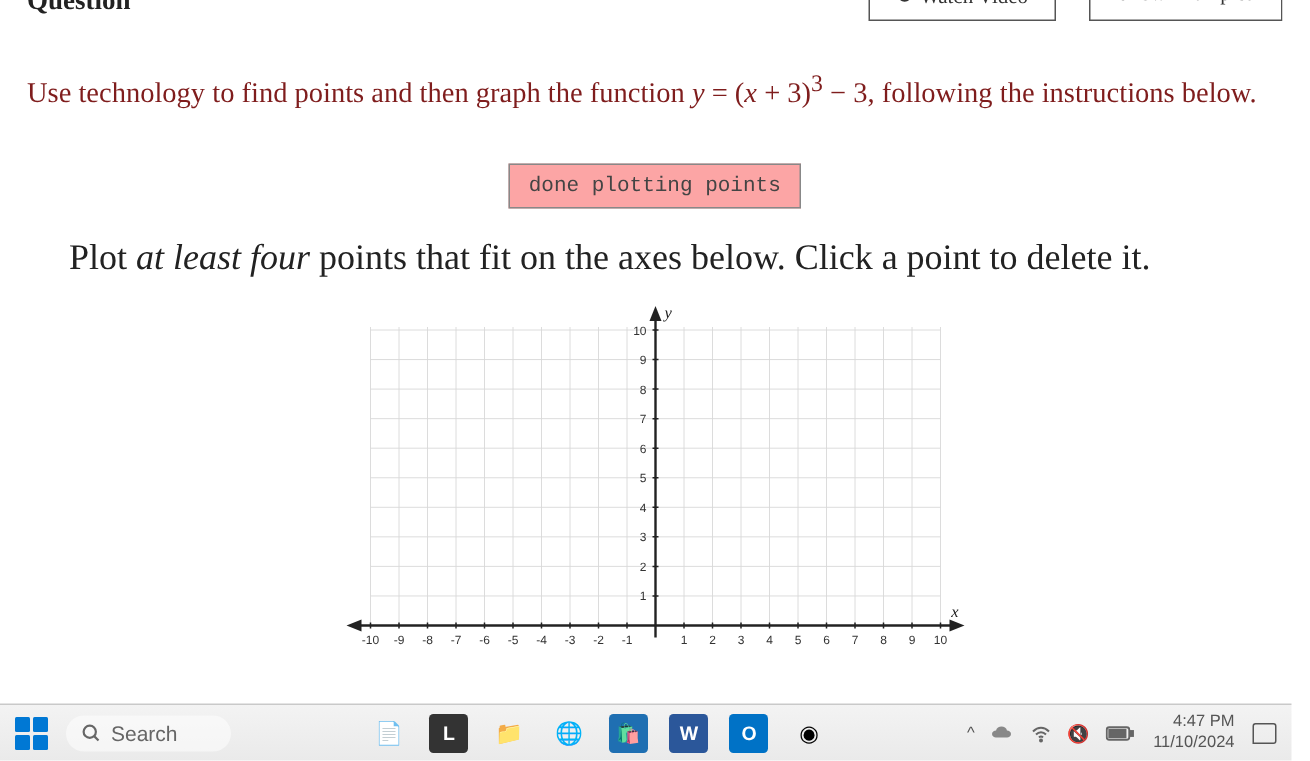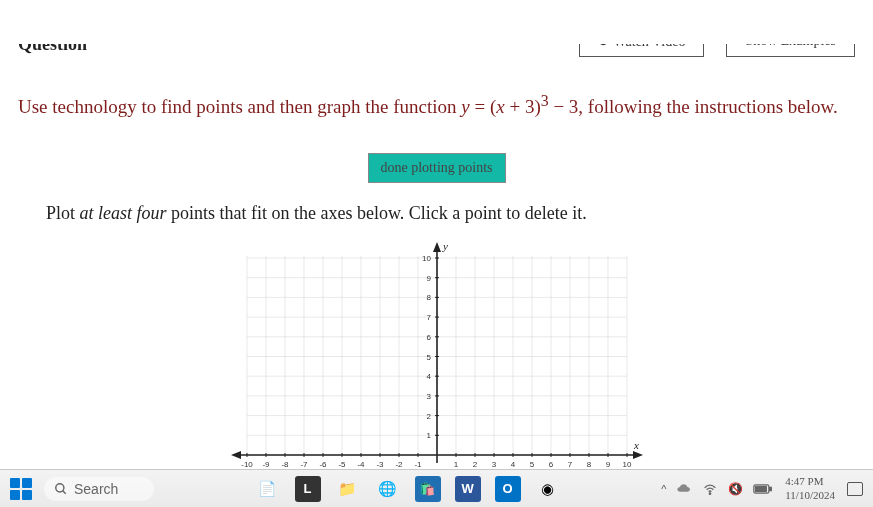--- a/index.html
+++ b/index.html
@@ -17,21 +17,20 @@
     }
     .content {
       padding: 0 18px;
     }
     .top-row {
       display: flex;
       justify-content: space-between;
       align-items: flex-start;
       height: 14px;
       overflow: hidden;
-      margin-top: 44px;
     }
     .question-label {
       font-weight: bold;
       font-size: 18px;
       color: #222;
       margin-top: -10px;
     }
     .top-buttons {
       display: flex;
       gap: 22px;
@@ -56,46 +55,46 @@
     }
     .done-btn-wrap {
       text-align: center;
       margin-top: 30px;
       margin-bottom: 20px;
     }
     .done-btn {
       border: 1px solid #888;
       padding: 6px 12px;
       font-size: 14px;
-      background: #14b8a6;
+      background: #fca5a5;
       color: #444;
-      font-family: Liberation Serif, serif;
+      font-family: Liberation Mono, monospace;
     }
     .instruction {
-      font-size: 18px;
+      font-size: 24px;
       color: #222;
       margin-left: 28px;
       margin-bottom: 14px;
     }
     .instruction em {
       font-style: italic;
     }
     .graph-wrap {
       text-align: center;
       margin-top: 4px;
     }
     .graph-svg {
       display: inline-block;
     }
     
     .taskbar {
       position: absolute;
       bottom: 0;
       left: 0;
-      right: 0;
+      right: 12px;
       height: 38px;
       background: linear-gradient(#f3f3f3, #eaeaea);
       border-top: 1px solid #c9c9c9;
       display: flex;
       align-items: center;
       padding: 0 10px;
       font-family: 'Segoe UI', Arial, sans-serif;
     }
     .start-icon {
       width: 22px;
@@ -147,23 +146,22 @@
       gap: 12px;
       color: #555;
       font-size: 11px;
     }
     .tb-tray {
       display: flex;
       align-items: center;
       gap: 10px;
     }
     .tb-clock {
-      text-align: left;
+      text-align: right;
       line-height: 1.2;
-      font-family: Liberation Serif, serif;
     }
     .notif {
       width: 16px;
       height: 14px;
       border: 1.5px solid #555;
       border-radius: 2px 2px 2px 0;
     }
   </style>
 </head>
 <body>

